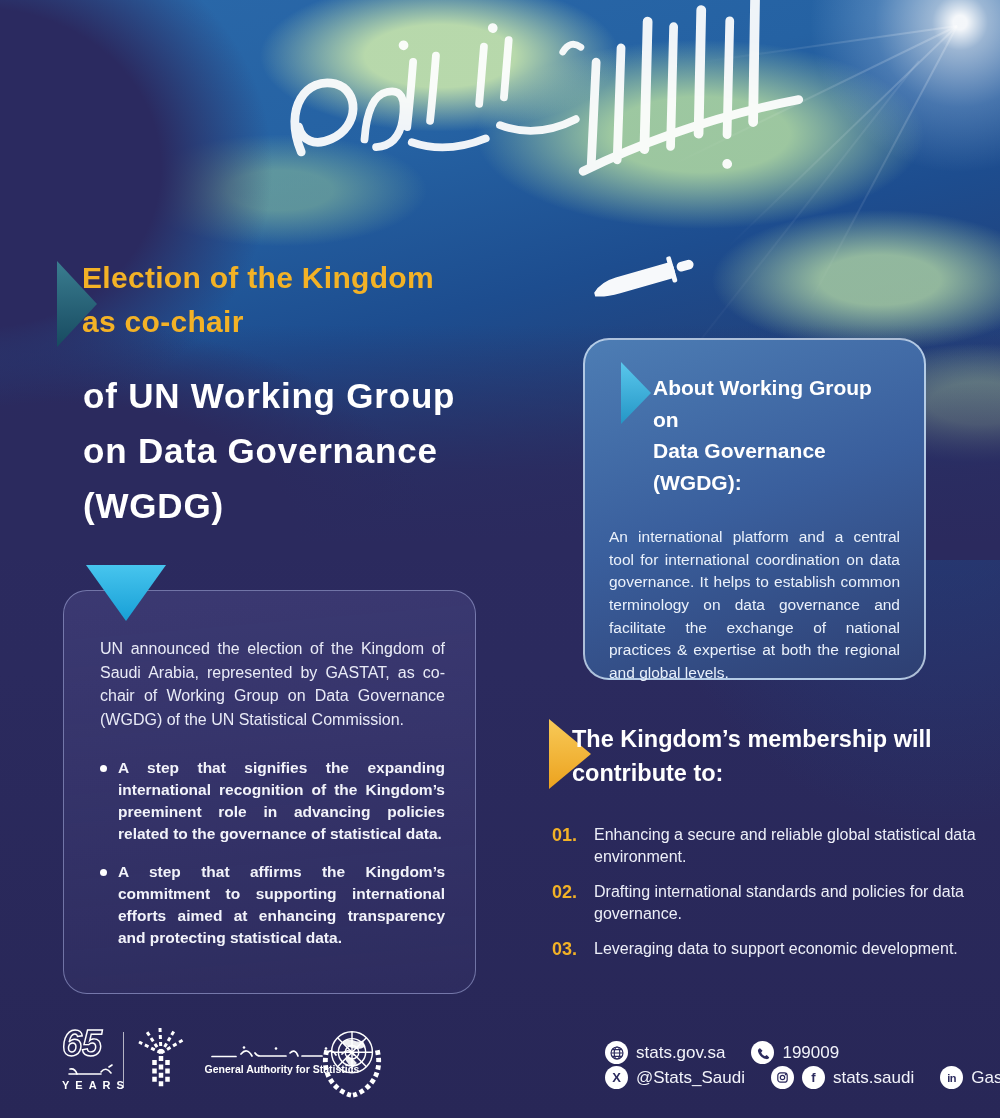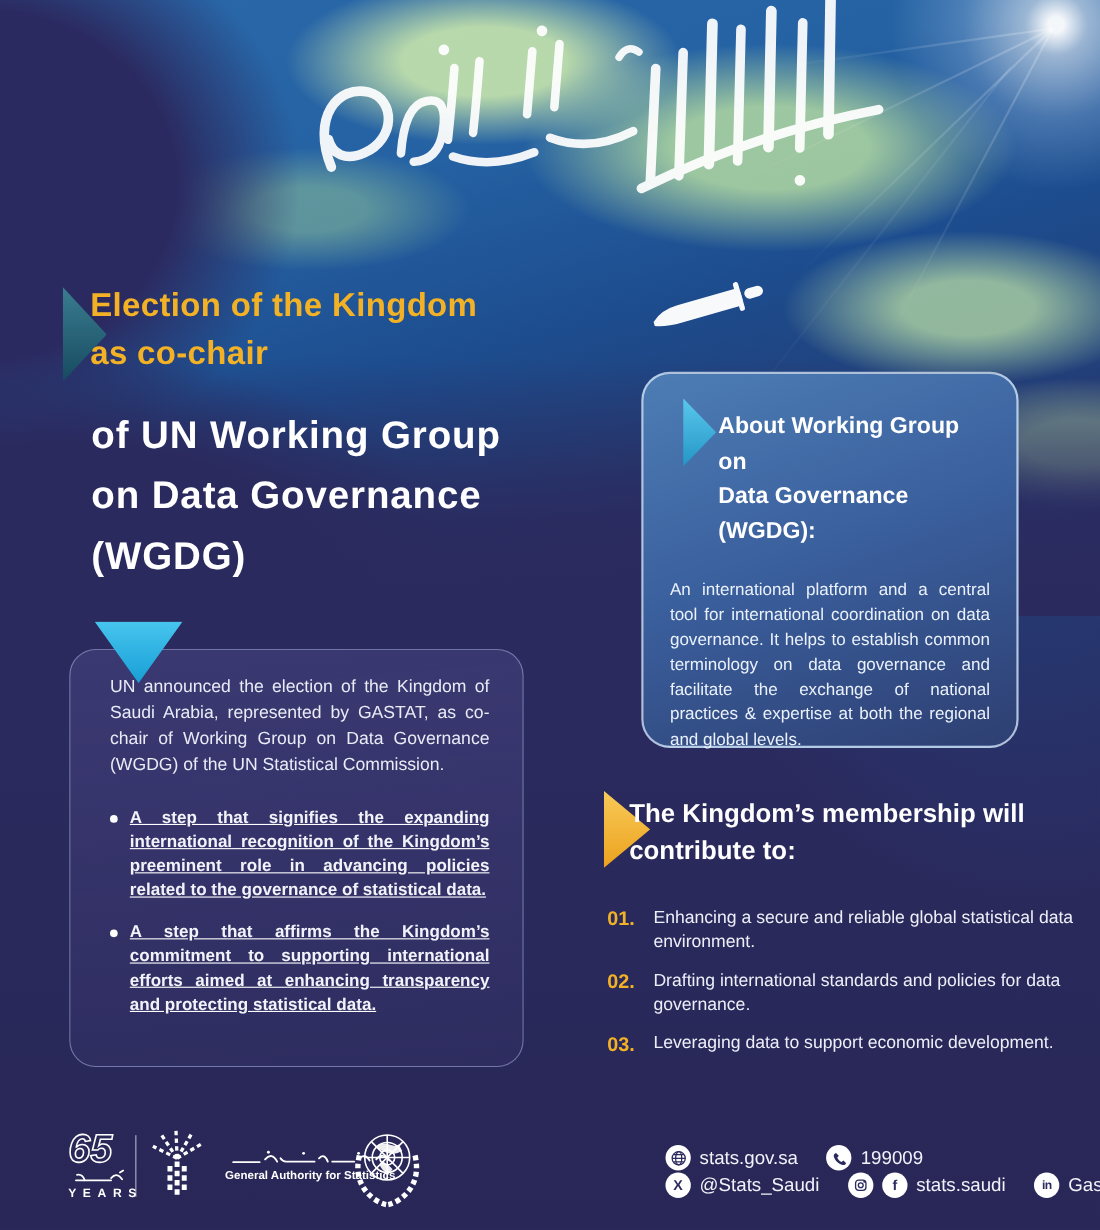--- a/index.html
+++ b/index.html
@@ -53,23 +53,23 @@
   .about-heading{margin:0 0 28px 44px;font-size:21px;font-weight:700;line-height:1.5;color:#fff;}
   .about-heading span{display:block;}
   .about-body{margin:0;font-size:15.5px;line-height:1.46;color:#EAF1FB;text-align:justify;}
   
   .tri-cyan-down{position:absolute;left:86px;top:565px;width:80px;height:56px;z-index:3;
     clip-path:polygon(0 0,100% 0,50% 100%);
     background:linear-gradient(180deg,#47C5EE,#179FD6);}
   .announce-card{position:absolute;left:63px;top:590px;width:413px;min-height:370px;border-radius:24px;
     border:1.5px solid rgba(168,175,222,0.55);
     background:linear-gradient(175deg, rgba(96,92,158,0.30), rgba(70,67,124,0.18));
-    padding:22px 30px 28px 36px;z-index:2;}
+    padding:46px 30px 28px 36px;z-index:2;}
   .announce-text{margin:0 0 26px 0;font-size:16px;line-height:1.47;color:#E9EBF7;text-align:justify;}
-  .bullet-item{display:flex;gap:11px;margin-bottom:16px;text-decoration:underline;}
+  .bullet-item{display:flex;gap:11px;margin-bottom:16px;}
   .dot{flex:0 0 auto;width:7px;height:7px;border-radius:50%;background:#fff;margin-top:8px;}
   .bullet-item p{margin:0;font-size:15.5px;font-weight:700;line-height:1.42;color:#F2F3FA;text-align:justify;}
   
   .tri-yellow{position:absolute;left:549px;top:719px;width:42px;height:70px;
     clip-path:polygon(0 0,100% 50%,0 100%);
     background:linear-gradient(180deg,#F8CA58,#ECA21E);}
   .membership-heading{position:absolute;left:572px;top:722px;margin:0;font-size:23.5px;font-weight:700;
     line-height:1.45;color:#fff;}
   .membership-heading span{display:block;}
   .membership-list{position:absolute;left:552px;top:824px;width:430px;display:flex;flex-direction:column;gap:12px;}

